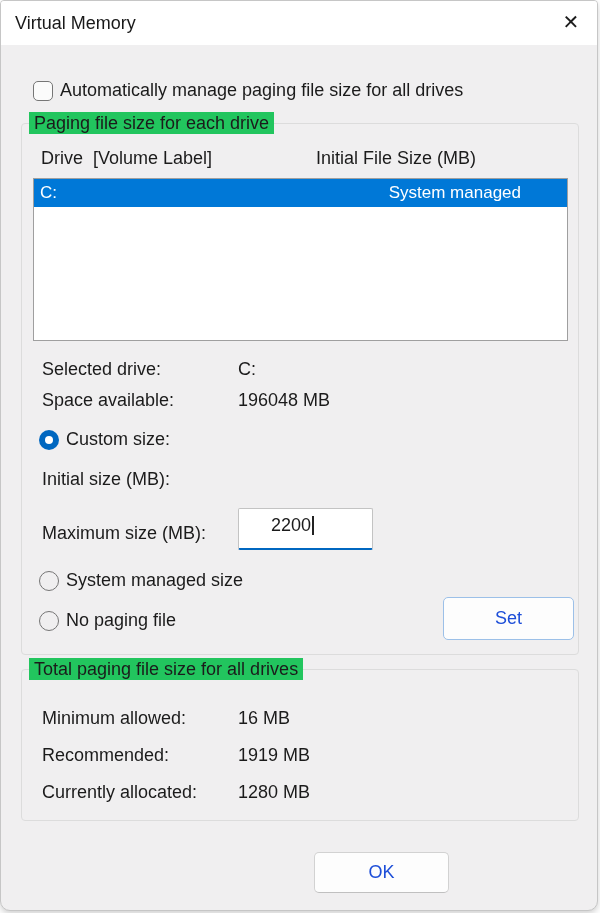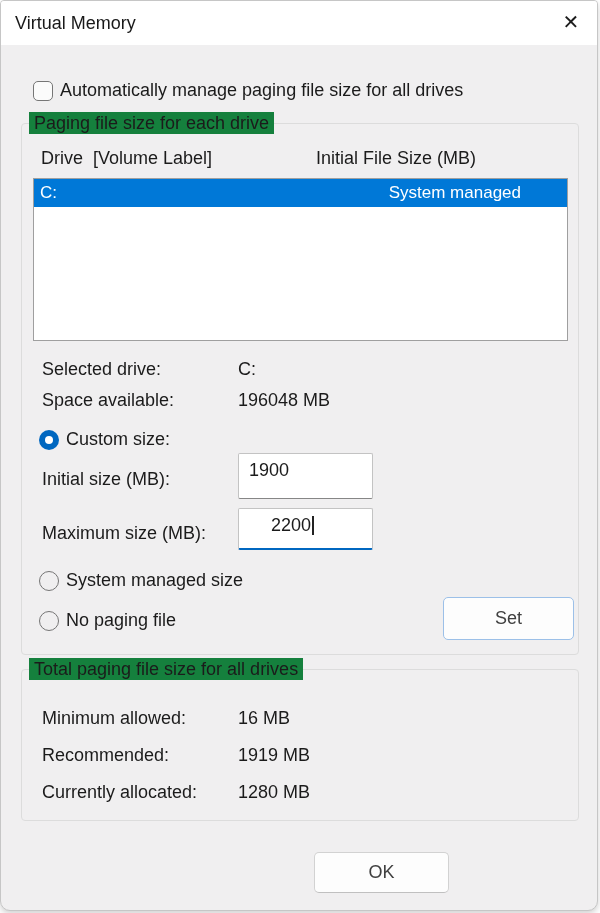--- a/index.html
+++ b/index.html
@@ -41,21 +41,21 @@
 
   
   .group {
     position:absolute; left:20px; width:558px;
     border:1px solid #dcdcdc; border-radius:4px; box-sizing:border-box;
   }
   .group1 { top:122px; height:532px; }
   .group2 { top:668px; height:152px; }
   .legend {
     position:absolute; top:-12px; left:7px;
-    background:#15803d; padding:0 5px; font-size:18px; white-space:nowrap; line-height:22px;text-align:center;
+    background:#22c55e; padding:0 5px; font-size:18px; white-space:nowrap; line-height:22px;text-align:center;
   }
 
   
   .col-head { position:absolute; top:24px; font-size:18px; white-space:pre; }
   .col-head-drive { left:19px; }
   .col-head-size  { left:294px; }
   .listbox {
     position:absolute; left:11px; top:54px; width:535px; height:163px;
     background:#ffffff; border:1px solid #9f9f9f; box-sizing:border-box;
     overflow:hidden;
@@ -92,21 +92,21 @@
     position:absolute; left:216px; width:135px; box-sizing:border-box;
     background:#ffffff; border:1px solid #c3c3c3; border-bottom:1.5px solid #868686;
     border-radius:2px; font-size:18px; padding:6px 0 0 10px;
   }
   .input-initial { top:329px; height:46px; }
   .input-maximum { top:384px; height:42px; border-bottom:2.5px solid #0067c0;padding-left:32px; }
   .caret { display:inline-block; width:1.5px; height:19px; background:#222; margin-left:1px; vertical-align:text-bottom; }
 
   
   .btn {
-    position:absolute; background:#fdfdfd; color:#404040;
+    position:absolute; background:#fdfdfd; color:#1d4ed8;
     border:1px solid #d2d2d2; border-bottom-color:#c0c0c0; border-radius:5px;
     font-size:18px; font-family:inherit; cursor:pointer;
   }
   .set-btn    { left:421px; top:473px; width:131px; height:43px; border:1.5px solid #9cc0e8; }
   .ok-btn     { left:313px; top:851px; width:135px; height:41px; }
   .cancel-btn { left:460px; top:851px; width:135px; height:41px; }
 
   
   .total-row-1 .flabel, .total-row-1 .fvalue { top:37px; }
   .total-row-2 .flabel, .total-row-2 .fvalue { top:74px; }
@@ -147,23 +147,20 @@
 
     <span class="flabel lbl-space-avail">Space available:</span>
     <span class="fvalue val-space-avail">196048 MB</span>
 
     <div class="radio-row radio-custom">
       <span class="radio on"></span>
       <span class="radio-label">Custom size:</span>
     </div>
 
     <span class="flabel lbl-initial">Initial size (MB):</span>
-    <div class="input input-initial">
-      <span>1900</span>
-    </div>
 
     <span class="flabel lbl-maximum">Maximum size (MB):</span>
     <div class="input input-maximum">
       <span>2200</span><span class="caret"></span>
     </div>
 
     <div class="radio-row radio-sysman">
       <span class="radio off"></span>
       <span class="radio-label">System managed size</span>
     </div>

